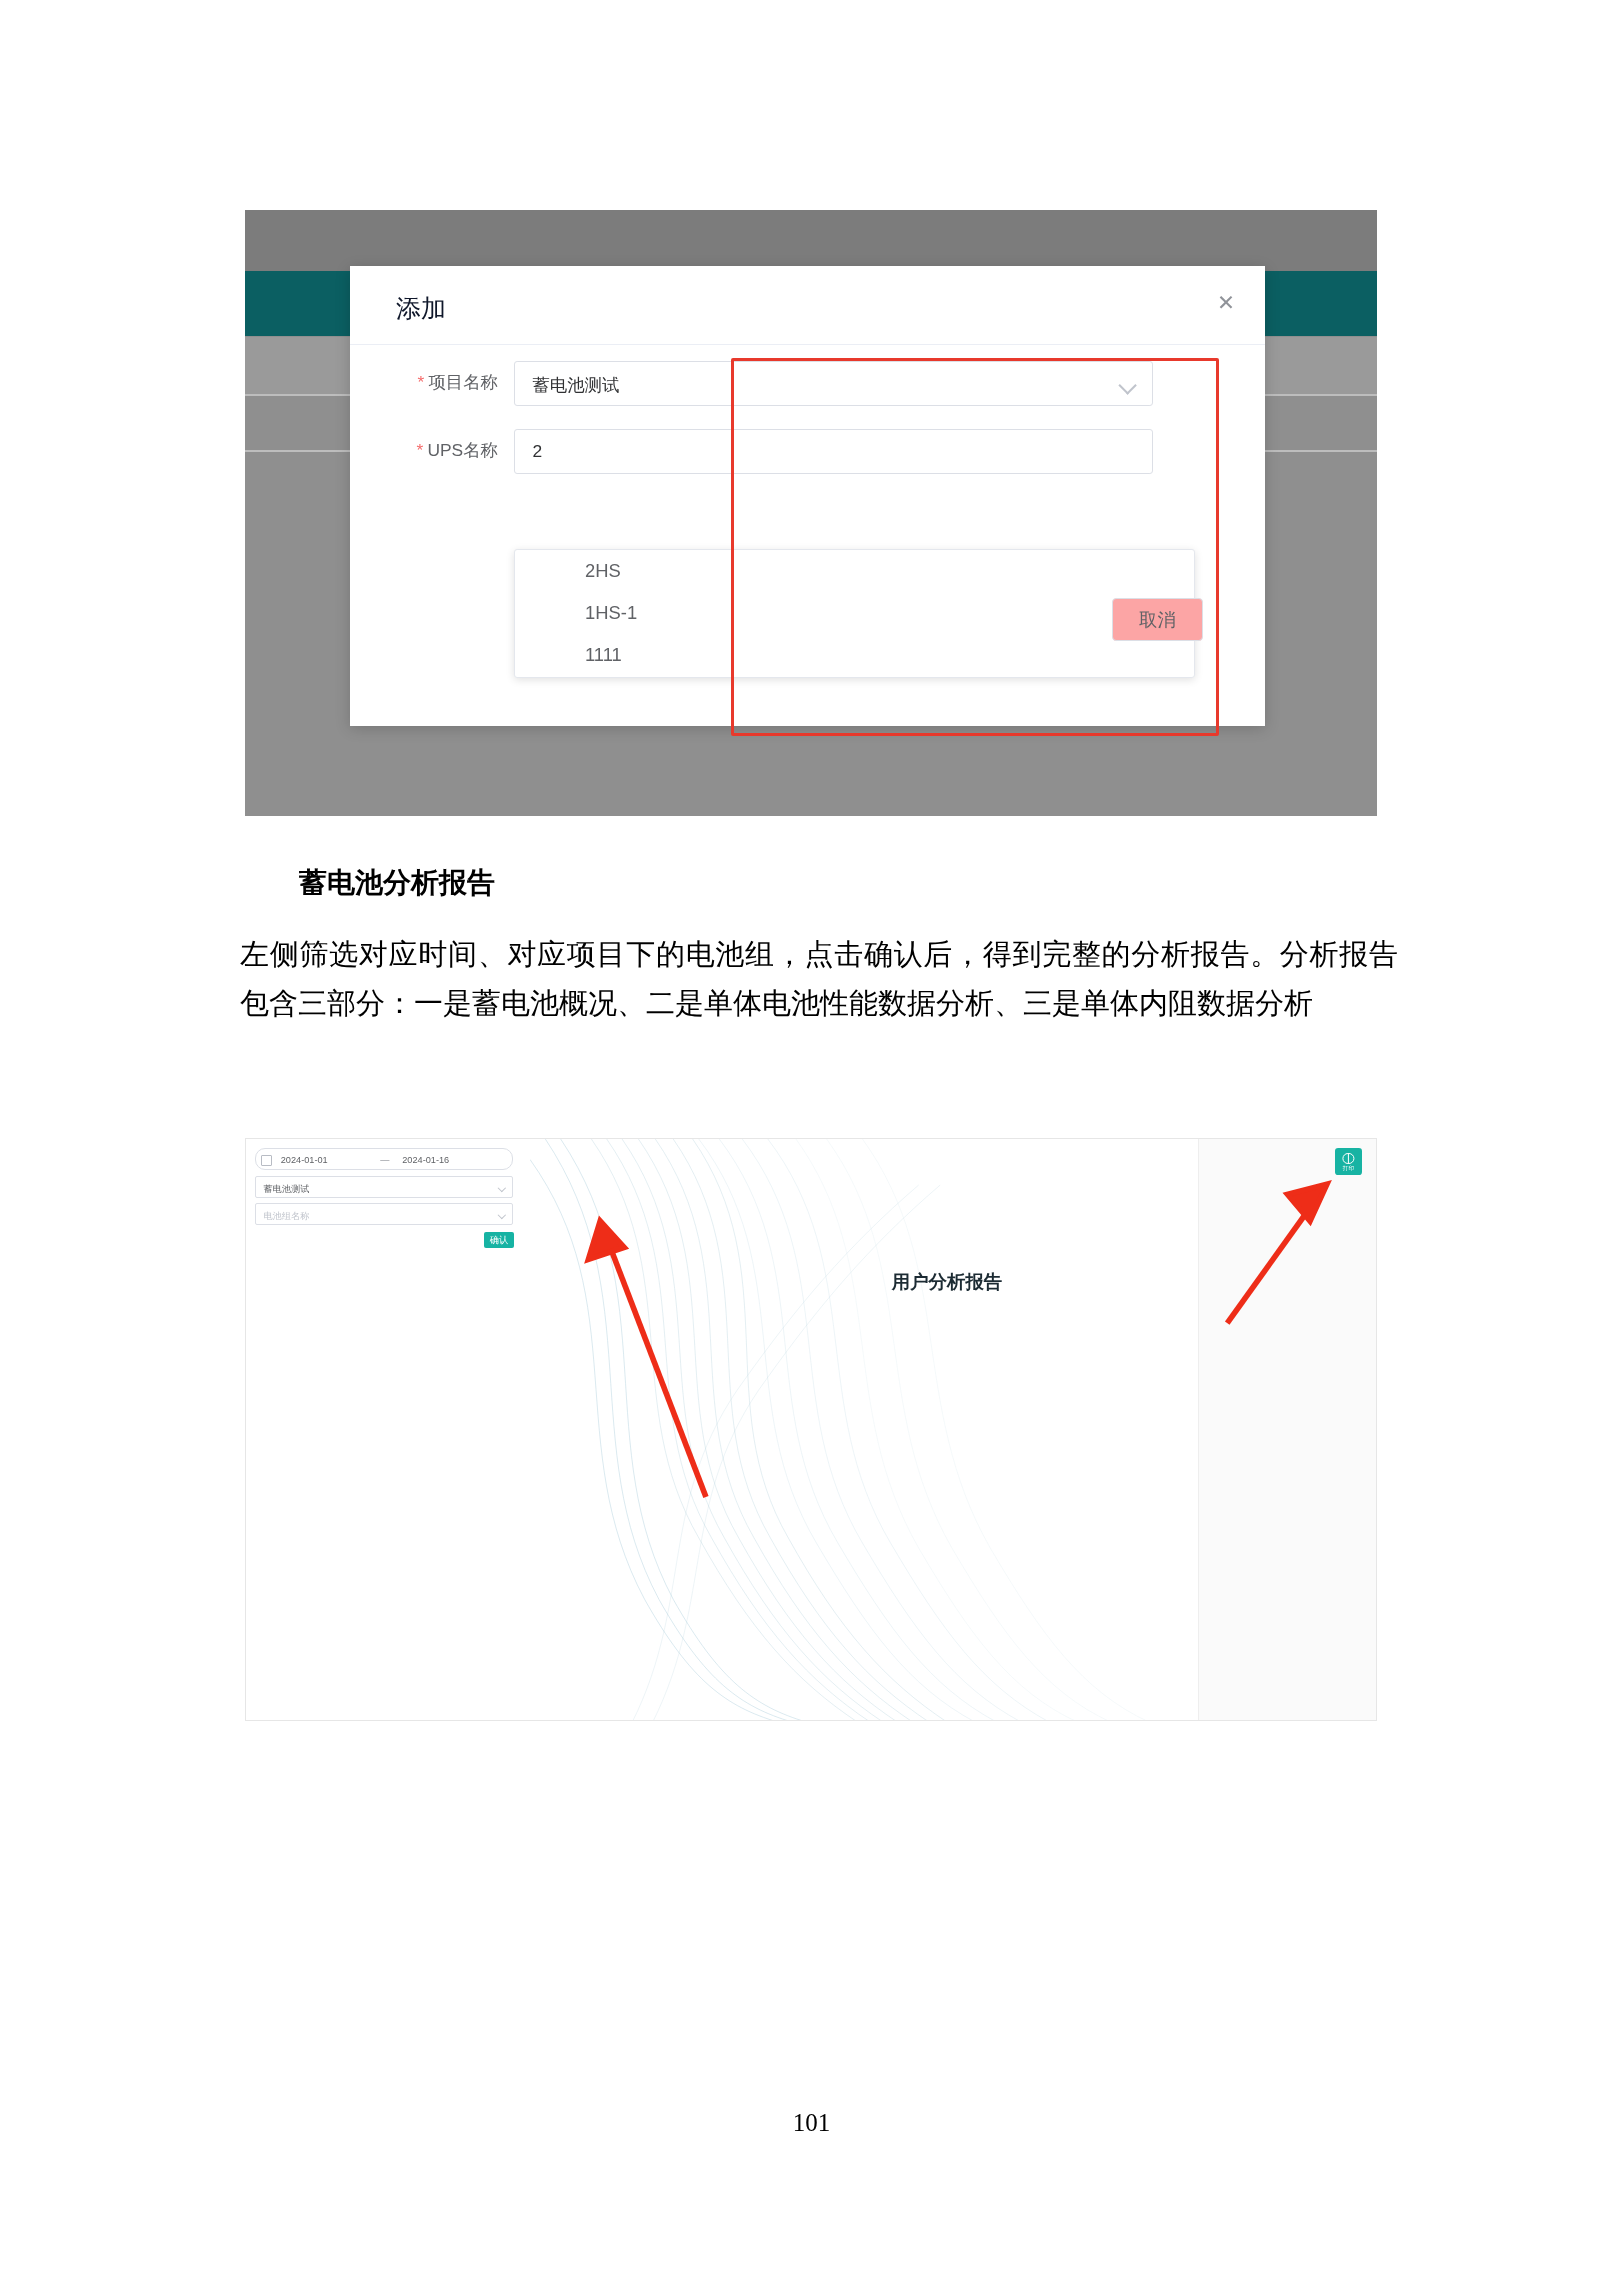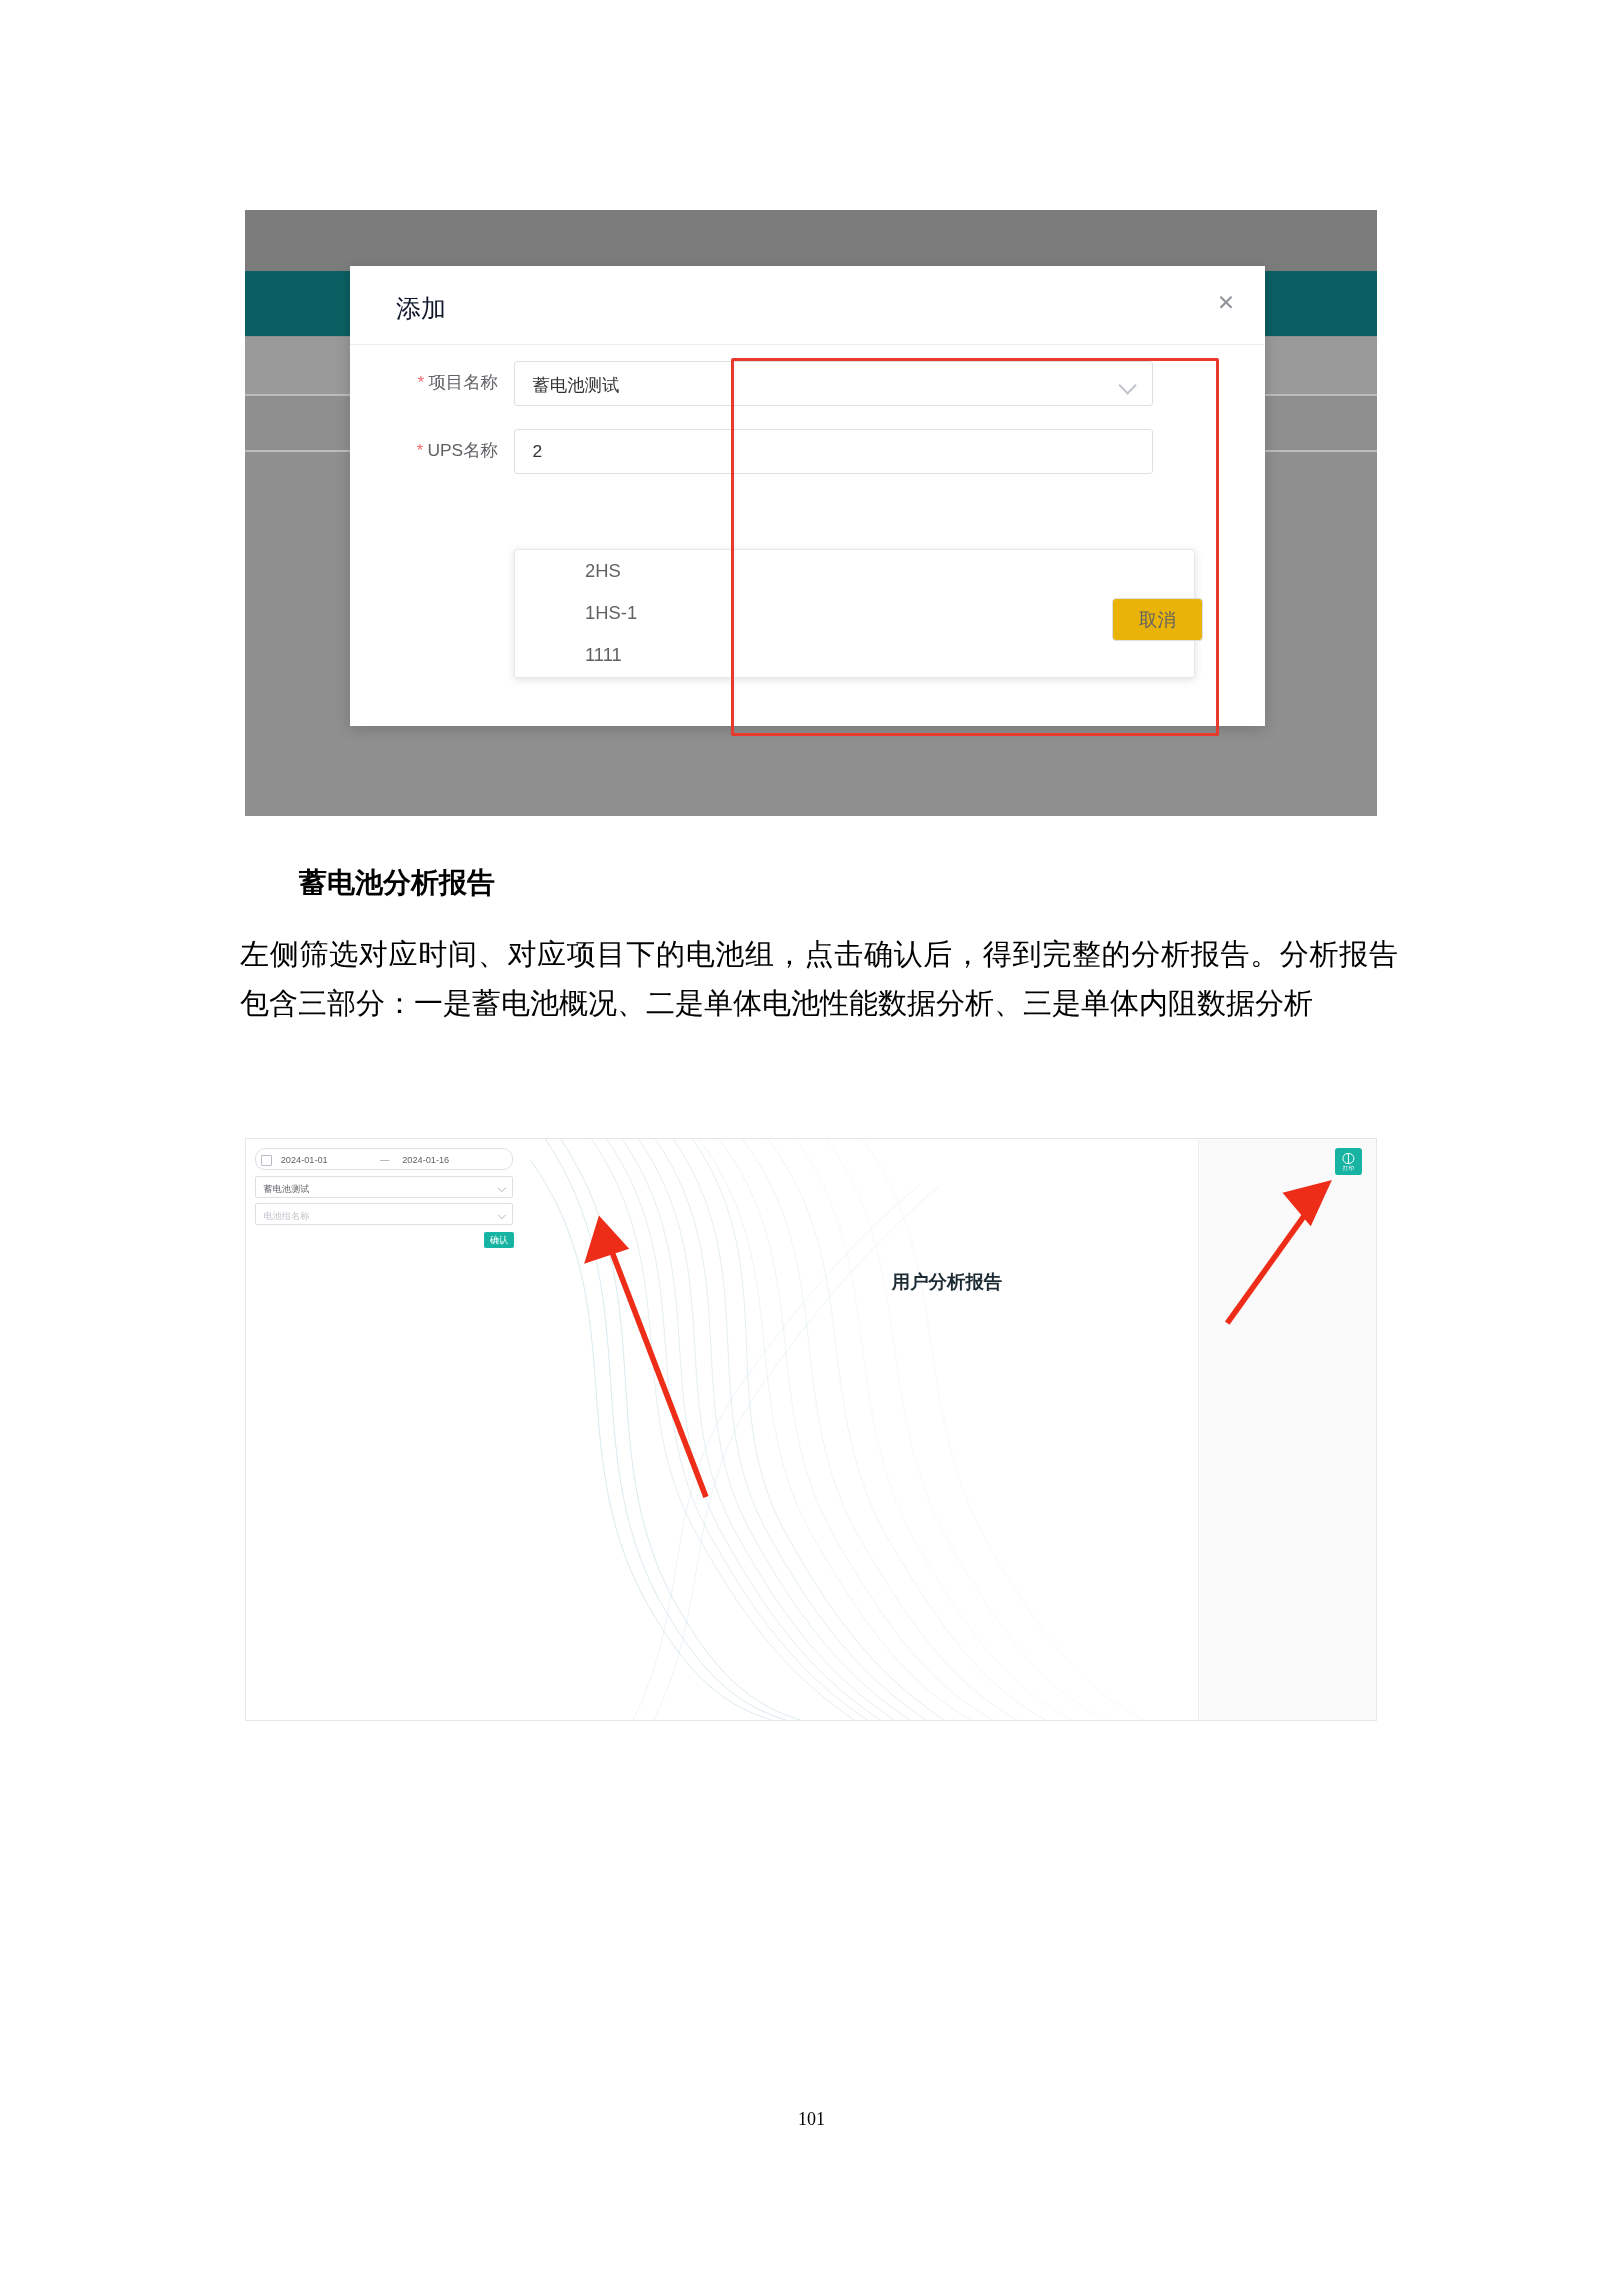--- a/index.html
+++ b/index.html
@@ -178,21 +178,21 @@
   }
 
   .cancel-btn {
     position: absolute;
     left: 762px;
     top: 332px;
     width: 89px;
     height: 41px;
     border: 0.5px solid #dcdfe6;
     border-radius: 4.1px;
-    background: #eab308;
+    background: #fca5a5;
     font-family: "Liberation Sans", sans-serif;
     font-size: 18.4px;
     color: #606266;
     line-height: 41px;
     text-align: center;
     cursor: pointer;
   }
 
   .red-box {
     position: absolute;
@@ -424,21 +424,21 @@
     pointer-events: none;
   }
 
   .page-number {
     position: absolute;
     left: 0;
     right: 0;
     top: 2109px;
     text-align: center;
     font-family: "Liberation Serif", serif;
-    font-size: 18px;
+    font-size: 25px;
     color: #000000;
   }
 </style>
 </head>
 <body>
 
 <div class="shot1">
   <div class="shot1-topbar"></div>
   <div class="shot1-teal"></div>
   <div class="shot1-band1"></div>

